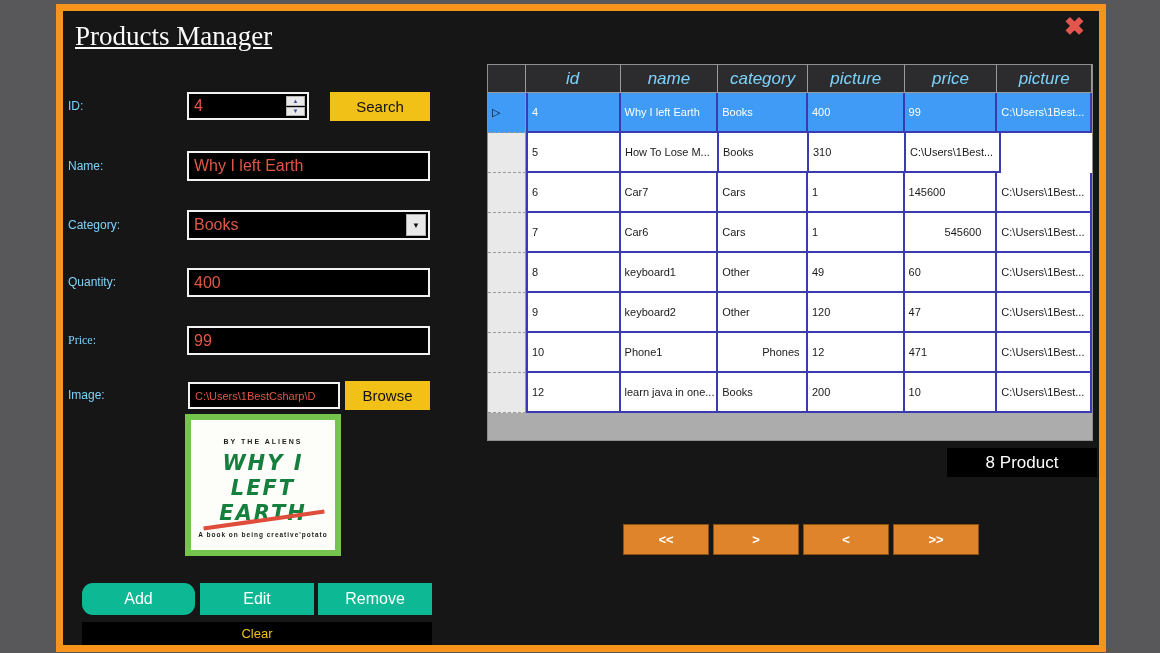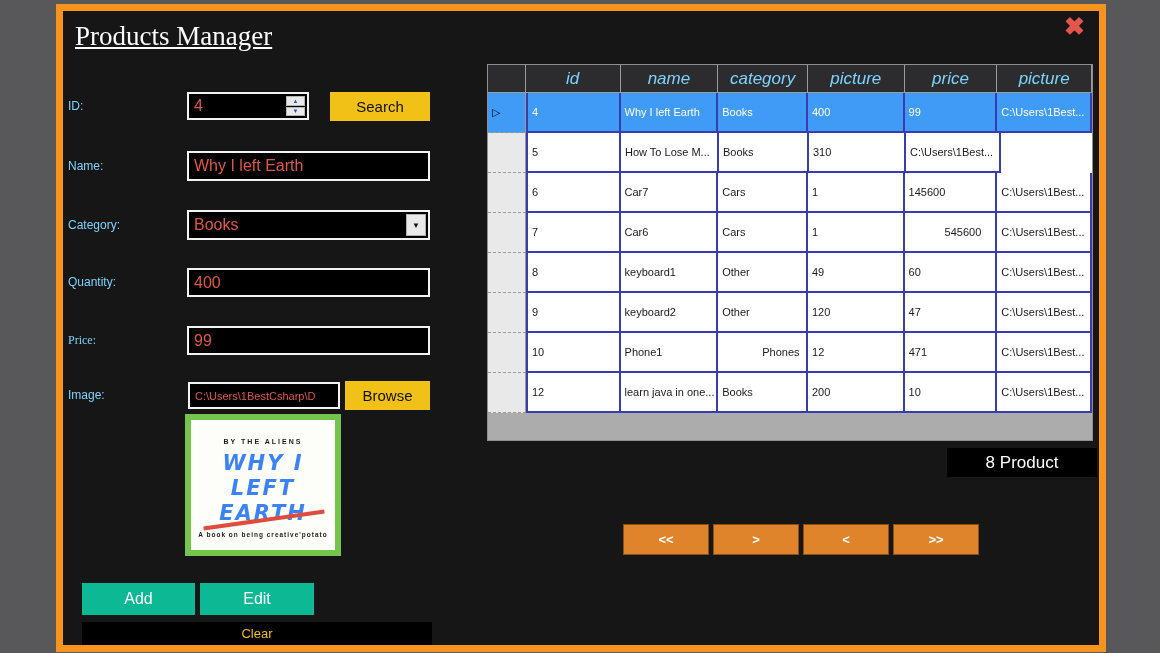--- a/index.html
+++ b/index.html
@@ -35,21 +35,21 @@
   .spin-btn { flex:1; background:#e9e9e9; border:1px solid #b5b5b5; font-size:6px; color:#3c4db0; display:flex; align-items:center; justify-content:center; cursor:pointer; }
   .combo-btn {
     position:absolute; right:2px; top:2px; width:20px; height:22px; background:#e9e9e9;
     border:1px solid #b0b0b0; color:#111; font-size:8px; display:flex; align-items:center; justify-content:center; cursor:pointer;
   }
   .book {
     left:122px; top:403px; width:156px; height:142px; background:#fdfdfa;
     border:6px solid #74c44e; text-align:center; overflow:hidden;
   }
   .book-by { margin-top:18px; font-size:7px; font-weight:bold; letter-spacing:2px; color:#1c1c1c; }
-  .book-title { margin-top:6px; font-family:"DejaVu Sans", sans-serif; font-style:italic; font-weight:bold; font-size:21px; line-height:25px; color:#3b82f6; letter-spacing:2px; }
+  .book-title { margin-top:6px; font-family:"DejaVu Sans", sans-serif; font-style:italic; font-weight:bold; font-size:21px; line-height:25px; color:#15803d; letter-spacing:2px; }
   .book-line { position:absolute; left:12px; top:98px; width:122px; height:4px; background:#df4c3a; transform:rotate(-8deg); }
   .book-tag { position:absolute; left:0; right:0; bottom:12px; font-size:6.5px; font-weight:bold; color:#1c1c1c; letter-spacing:1px; }
   .teal-btn {
     top:572px; height:32px; background:var(--accent-teal,#0db895); color:#fff; font-size:16px;
     display:flex; align-items:center; justify-content:center; cursor:pointer;
   }
   .clear-btn {
     left:19px; top:611px; width:350px; height:23px; background:#000; color:var(--accent-yellow,#f2c118);
     font-size:13px; display:flex; align-items:center; justify-content:center; cursor:pointer;
   }
@@ -137,22 +137,23 @@
       <div class="book-by">BY THE ALIENS</div>
       <div class="book-title">
         <div>WHY I</div>
         <div>LEFT</div>
         <div>EARTH</div>
       </div>
       <div class="book-line"></div>
       <div class="book-tag">A book on being creative'potato</div>
     </div>
 
-    <div class="abs teal-btn" style="left:19px;  width:113px;">Add</div>
+    <div class="abs teal-btn" style="left:19px;  width:113px;border-radius:11px;">Add</div>
     <div class="abs teal-btn" style="left:137px; width:114px;">Edit</div>
+    <div class="abs teal-btn" style="left:255px; width:114px;">Remove</div>
     <div class="abs clear-btn">Clear</div>
 
     <div class="abs grid">
       <div class="grid-header">
         <div class="gh-cell gh-corner"></div>
       <div class="gh-cell" style="width: 95px;">id</div>
           <div class="gh-cell" style="width: 98px;">name</div>
           <div class="gh-cell" style="width: 90px;">category</div>
           <div class="gh-cell" style="width: 97px;">picture</div>
           <div class="gh-cell" style="width: 93px;">price</div>

